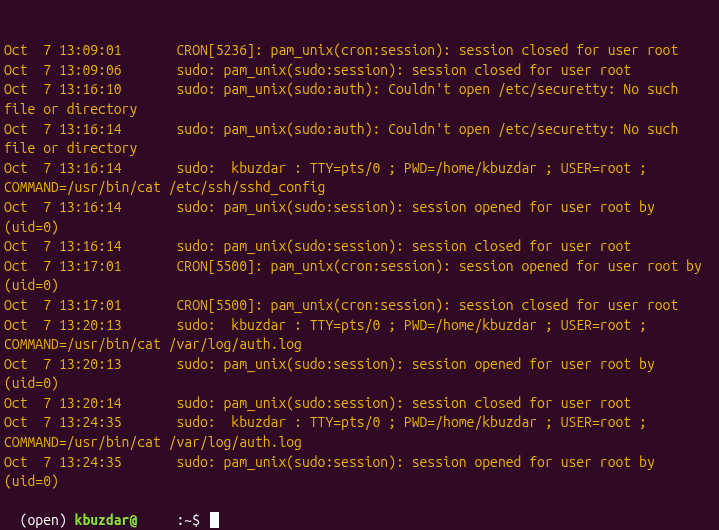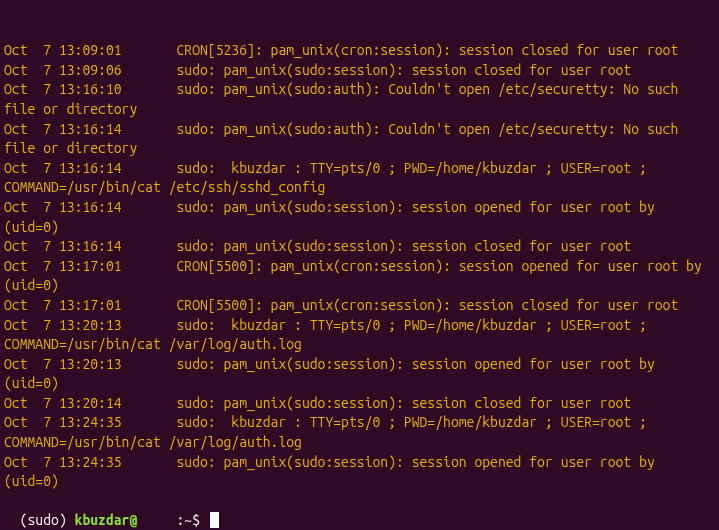--- a/index.html
+++ b/index.html
@@ -49,14 +49,14 @@
       background-color: #ffffff;
       vertical-align: text-bottom;
       margin-left: 2px;
     }
   </style>
 </head>
 <body>
 
 <div class="terminal">
   <div id="log-container"><div class="log-line">Oct  7 13:09:01       CRON[5236]: pam_unix(cron:session): session closed for user root</div><div class="log-line">Oct  7 13:09:06       sudo: pam_unix(sudo:session): session closed for user root</div><div class="log-line">Oct  7 13:16:10       sudo: pam_unix(sudo:auth): Couldn't open /etc/securetty: No such file or directory</div><div class="log-line">Oct  7 13:16:14       sudo: pam_unix(sudo:auth): Couldn't open /etc/securetty: No such file or directory</div><div class="log-line">Oct  7 13:16:14       sudo:  kbuzdar : TTY=pts/0 ; PWD=/home/kbuzdar ; USER=root ; COMMAND=/usr/bin/cat /etc/ssh/sshd_config</div><div class="log-line">Oct  7 13:16:14       sudo: pam_unix(sudo:session): session opened for user root by (uid=0)</div><div class="log-line">Oct  7 13:16:14       sudo: pam_unix(sudo:session): session closed for user root</div><div class="log-line">Oct  7 13:17:01       CRON[5500]: pam_unix(cron:session): session opened for user root by (uid=0)</div><div class="log-line">Oct  7 13:17:01       CRON[5500]: pam_unix(cron:session): session closed for user root</div><div class="log-line">Oct  7 13:20:13       sudo:  kbuzdar : TTY=pts/0 ; PWD=/home/kbuzdar ; USER=root ; COMMAND=/usr/bin/cat /var/log/auth.log</div><div class="log-line">Oct  7 13:20:13       sudo: pam_unix(sudo:session): session opened for user root by (uid=0)</div><div class="log-line">Oct  7 13:20:14       sudo: pam_unix(sudo:session): session closed for user root</div><div class="log-line">Oct  7 13:24:35       sudo:  kbuzdar : TTY=pts/0 ; PWD=/home/kbuzdar ; USER=root ; COMMAND=/usr/bin/cat /var/log/auth.log</div><div class="log-line">Oct  7 13:24:35       sudo: pam_unix(sudo:session): session opened for user root by (uid=0)</div></div>
-  <span class="prompt-line"><span class="prompt-base">(sudo) </span><span class="prompt-user">kbuzdar@</span><span class="prompt-host">     </span><span class="prompt-symbol">:~$ </span><span class="cursor"></span></span>
+  <span class="prompt-line"><span class="prompt-base">(open) </span><span class="prompt-user">kbuzdar@</span><span class="prompt-host">     </span><span class="prompt-symbol">:~$ </span><span class="cursor"></span></span>
 </div>
 
 </body></html>

